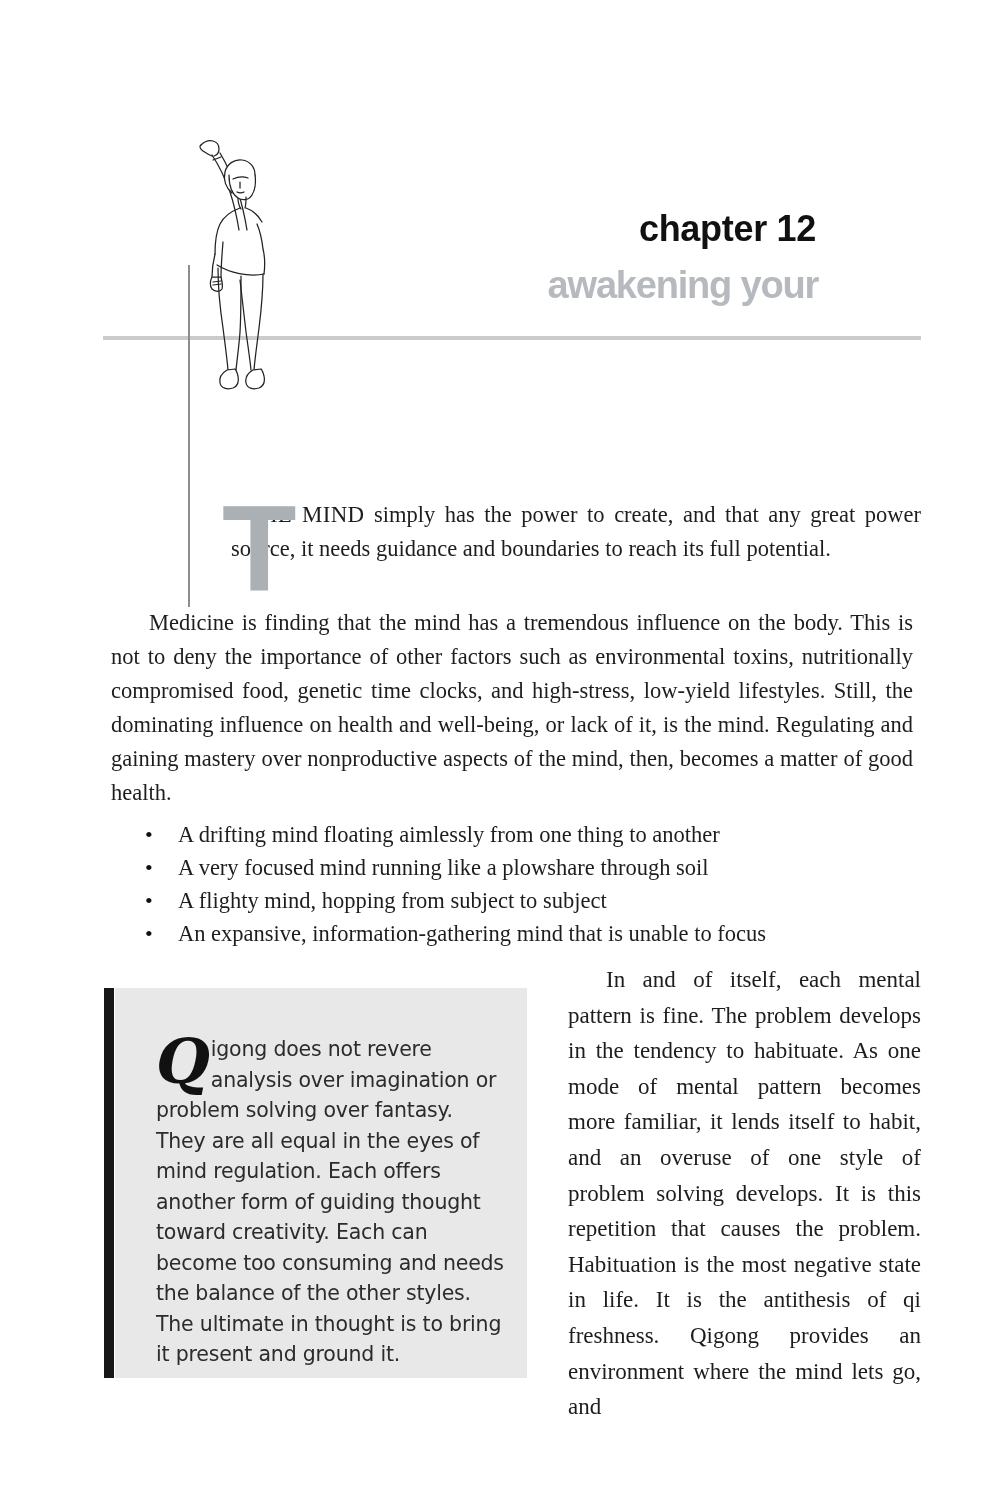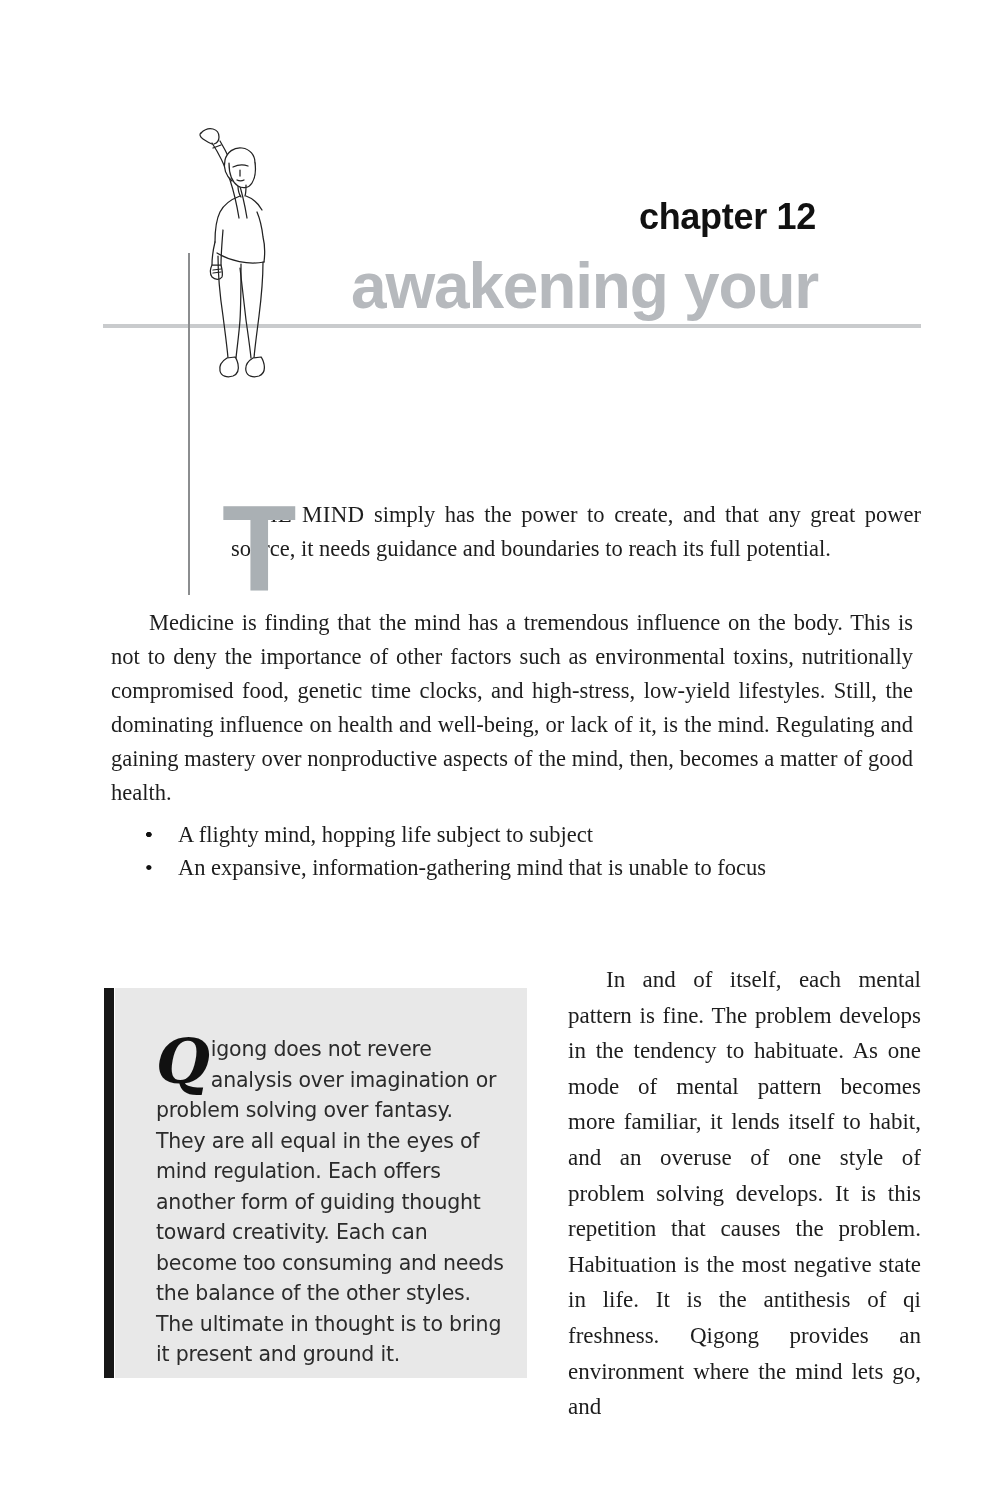--- a/index.html
+++ b/index.html
@@ -12,21 +12,21 @@
     height: 1500px;
     position: relative;
     overflow: hidden;
     font-family: "Liberation Serif", serif;
     color: #1a1a1a;
   }
 
   
   #chapter-header {
     position: absolute;
-    left: 0; top: 0;
+    left: 0; top: 12px;
     width: 896px;
     height: 400px;
   }
 
   #chapter-number {
     position: absolute;
     right: 80px;
     top: 196px;
     font-family: "Liberation Sans", sans-serif;
     font-weight: bold;
@@ -36,21 +36,21 @@
     text-align: right;
     white-space: nowrap;
   }
 
   #chapter-title-line-1,
   #chapter-title-line-2 {
     position: absolute;
     right: 78px;
     font-family: "Liberation Sans", sans-serif;
     font-weight: bold;
-    font-size: 64px;
+    font-size: 38px;
     letter-spacing: -1.2px;
     color: #b6b9bd;
     text-align: right;
     white-space: nowrap;
     line-height: 1;
   }
   #chapter-title-line-1 { top: 254px; }
   #chapter-title-line-2 { top: 330px; }
 
   
@@ -283,27 +283,29 @@
     <span id="drop-cap-t">T</span>
     <span class="opening-body"><span class="smallcaps">HE MIND</span><span> simply has the power to create, and that any great power source, it needs guidance and boundaries to reach its full potential.</span></span>
   </div>
 
   <p class="body-paragraph">Medicine is finding that the mind has a tremendous influence on the body. This is not to deny the importance of other factors such as environmental toxins, nutritionally compromised food, genetic time clocks, and high-stress, low-yield lifestyles. Still, the dominating influence on health and well-being, or lack of it, is the mind. Regulating and gaining mastery over nonproductive aspects of the mind, then, becomes a matter of good health.</p>
 
 
   <ul id="bullet-list">
     <li>
       <span class="bullet-dot">•</span>
+      <span>A drifting mind floating aimlessly from one thing to another</span>
     </li>
     <li>
       <span class="bullet-dot">•</span>
+      <span>A very focused mind running like a plowshare through soil</span>
     </li>
     <li>
       <span class="bullet-dot">•</span>
-      <span>A flighty mind, hopping life subject to subject</span>
+      <span>A flighty mind, hopping from subject to subject</span>
     </li>
     <li>
       <span class="bullet-dot">•</span>
       <span>An expansive, information-gathering mind that is unable to focus</span>
     </li>
   </ul>
 </div>
 
 <div id="lower-zone">
 

